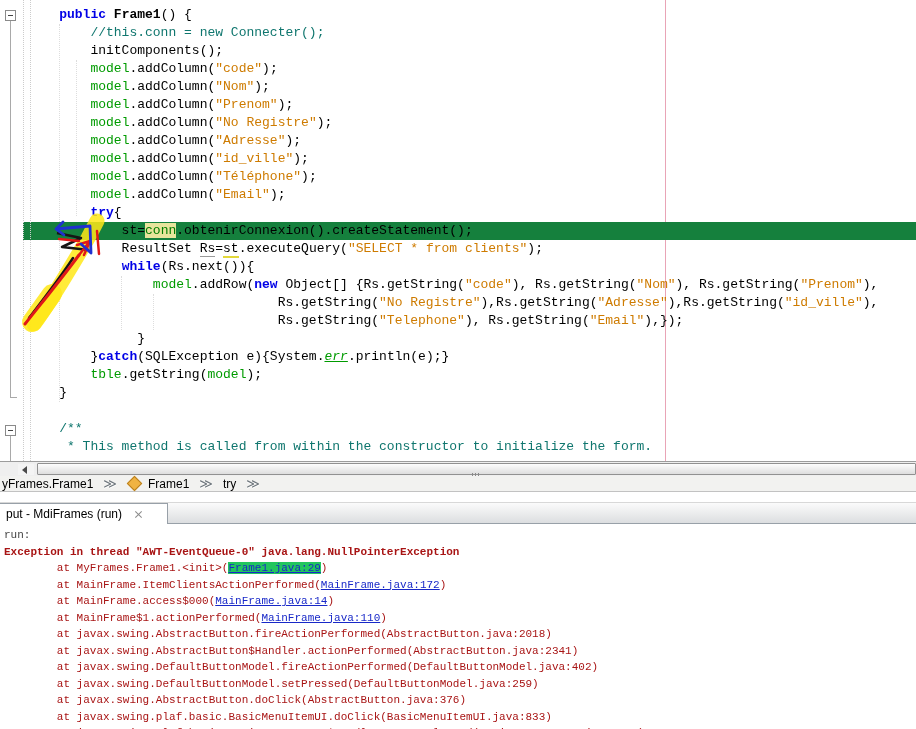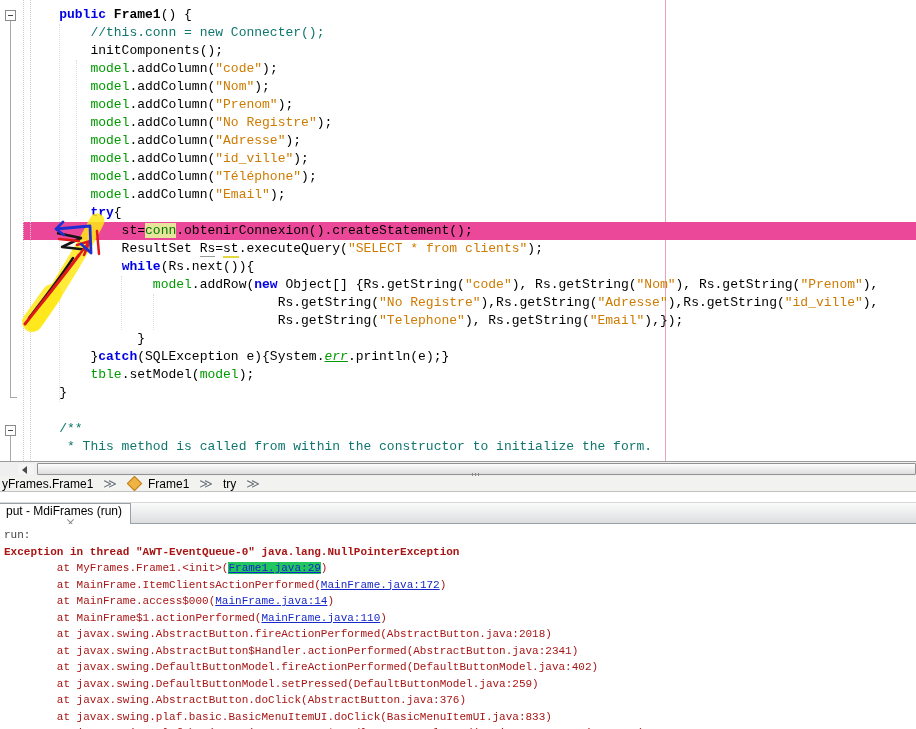--- a/index.html
+++ b/index.html
@@ -7,21 +7,21 @@
   .screen{position:relative;width:916px;height:729px;background:#fff;overflow:hidden;}
 
   
   .editor{position:absolute;top:0;left:0;width:916px;height:461px;background:#fff;overflow:hidden;}
   .gutter-dotted{position:absolute;top:0;height:461px;width:0;border-left:1px dotted #cccccc;z-index:2;}
   .indent-guide{position:absolute;width:0;border-left:1px dotted #dddddd;z-index:0;}
   .margin-line{position:absolute;top:0;left:665px;width:1px;height:461px;background:#e9a4b6;z-index:0;}
   .code-lines{position:absolute;top:-12px;left:0;right:0;z-index:1;}
   .cl{height:18px;line-height:18px;margin-left:23px;padding-left:5px;white-space:pre;
       font-family:"Liberation Mono","DejaVu Sans Mono",monospace;font-size:13px;color:#000;}
-  .cl.hl{background:#ec4899;}
+  .cl.hl{background:#15803d;}
   .tp{color:#000;}
   .tc{color:#0f766e;}
   .tk{color:#0000e6;font-weight:bold;}
   .ts{color:#ce7b00;}
   .tf{color:#009b00;}
   .tfi{color:#009b00;font-style:italic;text-decoration:underline;}
   .tb{font-weight:bold;}
   .tocc{color:#007c00;background:#e7e49c;}
   .tug{border-bottom:1px solid #9a9a9a;}
   .tuy{border-bottom:2px solid #e3d83a;}
@@ -45,21 +45,21 @@
   
   .breadcrumb{position:absolute;top:476px;left:0;width:916px;height:16px;background:#f2f2f0;border-bottom:1px solid #c2c2c2;box-sizing:border-box;
       display:flex;align-items:center;font-size:12px;color:#000;}
   .bc-label{margin:0 2px;}
   .bc-chevron{color:#70787e;font-size:13px;margin:0 8px;text-shadow:0 1px 0 #ffffff;}
   .bc-diamond{width:9px;height:9px;background:#f0b343;border:1px solid #b97f1d;transform:rotate(45deg);margin:0 6px 0 4px;display:inline-block;}
 
   
   .tabbar{position:absolute;top:502px;left:0;width:916px;height:22px;background:linear-gradient(#fbfbfb,#dcdee0);border-top:1px solid #d8d8d8;border-bottom:1px solid #98a0a8;box-sizing:border-box;}
   .tab{position:absolute;left:0;top:0;height:22px;background:#fff;border:1px solid #98a0a8;border-left:none;border-bottom:1px solid #fff;box-sizing:border-box;
-      display:flex;align-items:center;padding:0 8px 0 6px;font-size:12px;color:#000;flex-direction:column;}
+      display:flex;align-items:center;padding:0 24px 0 6px;font-size:12px;color:#000;}
   .close-x{position:relative;width:9px;height:9px;margin-left:12px;display:inline-block;}
   .close-x::before,.close-x::after{content:"";position:absolute;left:0;top:4px;width:9px;height:1px;background:#8a8a8a;}
   .close-x::before{transform:rotate(45deg);}
   .close-x::after{transform:rotate(-45deg);}
 
   
   .output{position:absolute;top:524px;left:0;width:916px;height:205px;background:#fff;overflow:hidden;padding:3px 0 0 4px;box-sizing:border-box;}
   .ol{height:16.5px;line-height:16.5px;white-space:pre;font-family:"Liberation Mono","DejaVu Sans Mono",monospace;font-size:11px;}
   .to{color:#a81414;}
   .tob{color:#a81414;font-weight:bold;}
@@ -105,21 +105,21 @@
         <div class="cl"><span class="tp">        </span><span class="tf">model</span><span class="tp">.addColumn(</span><span class="ts">"Email"</span><span class="tp">);</span></div>
         <div class="cl"><span class="tp">        </span><span class="tk">try</span><span class="tp">{</span></div>
         <div class="cl hl"><span class="tp">            st=</span><span class="tocc">conn</span><span class="tp">.obtenirConnexion().createStatement();</span></div>
         <div class="cl"><span class="tp">            ResultSet </span><span class="tug">Rs</span><span class="tp">=</span><span class="tuy">st</span><span class="tp">.executeQuery(</span><span class="ts">"SELECT * from clients"</span><span class="tp">);</span></div>
         <div class="cl"><span class="tp">            </span><span class="tk">while</span><span class="tp">(Rs.next()){</span></div>
         <div class="cl"><span class="tp">                </span><span class="tf">model</span><span class="tp">.addRow(</span><span class="tk">new</span><span class="tp"> Object[] {Rs.getString(</span><span class="ts">"code"</span><span class="tp">), Rs.getString(</span><span class="ts">"Nom"</span><span class="tp">), Rs.getString(</span><span class="ts">"Prenom"</span><span class="tp">),</span></div>
         <div class="cl"><span class="tp">                                Rs.getString(</span><span class="ts">"No Registre"</span><span class="tp">),Rs.getString(</span><span class="ts">"Adresse"</span><span class="tp">),Rs.getString(</span><span class="ts">"id_ville"</span><span class="tp">),</span></div>
         <div class="cl"><span class="tp">                                Rs.getString(</span><span class="ts">"Telephone"</span><span class="tp">), Rs.getString(</span><span class="ts">"Email"</span><span class="tp">),});</span></div>
         <div class="cl"><span class="tp">              }</span></div>
         <div class="cl"><span class="tp">        }</span><span class="tk">catch</span><span class="tp">(SQLException e){System.</span><span class="tfi">err</span><span class="tp">.println(e);}</span></div>
-        <div class="cl"><span class="tp">        </span><span class="tf">tble</span><span class="tp">.setModel(</span><span class="tf">model</span><span class="tp">);</span></div>
+        <div class="cl"><span class="tp">        </span><span class="tf">tble</span><span class="tp">.getString(</span><span class="tf">model</span><span class="tp">);</span></div>
         <div class="cl"><span class="tp">    }</span></div>
         <div class="cl"><span class="tp"></span></div>
         <div class="cl"><span class="tc">    /**</span></div>
         <div class="cl"><span class="tc">     * This method is called from within the constructor to initialize the form.</span></div>
       </div>
 
     <svg class="annotation" width="916" height="461" viewBox="0 0 916 461">
       <path d="M 32 322 L 52 294" fill="none" stroke-width="20" stroke-linecap="round" opacity="0.85" stroke="#ffe818"></path>
       <path d="M 34 324 C 52 300 68 272 88 238 L 97 221" fill="none" stroke-width="15" stroke-linecap="round" opacity="0.85" stroke="#ffe818"></path>
       <path d="M 29 318 C 46 296 60 278 73 258" fill="none" stroke-width="2.5" stroke-linecap="round" stroke="#161616"></path>

